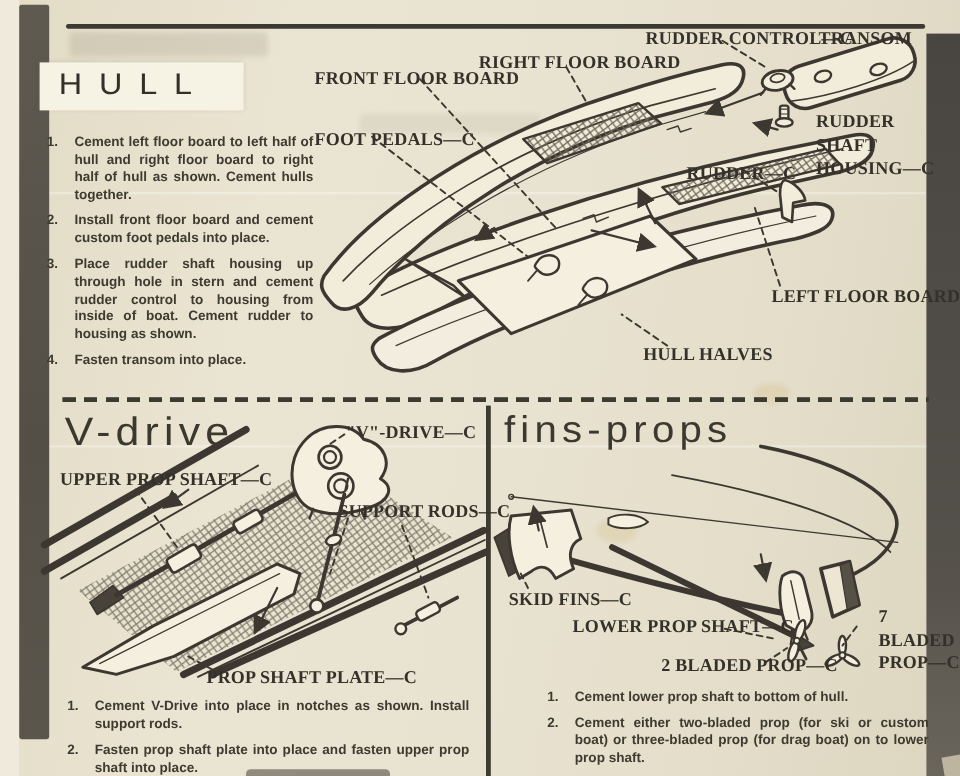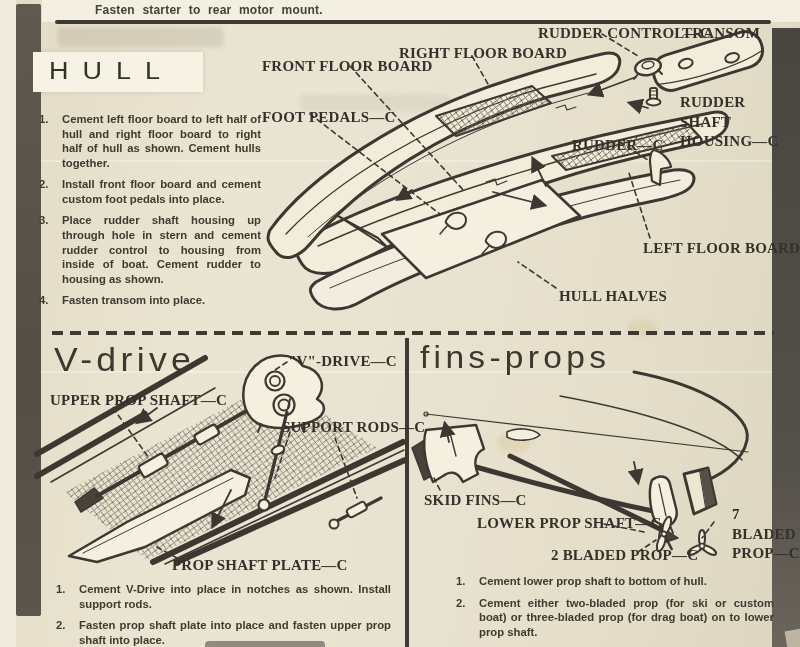--- a/index.html
+++ b/index.html
@@ -50,23 +50,20 @@
   <div class="abs ghost" style="left:58px;top:27px;width:165px;height:20px"></div>
   <div class="abs ghost" style="left:300px;top:95px;width:150px;height:16px;opacity:.6"></div>
   <div class="abs stain" style="left:628px;top:320px;width:30px;height:16px"></div>
   <div class="abs stain" style="left:497px;top:432px;width:34px;height:20px"></div>
 
   <div class="abs edge-white-left"></div>
   <div class="abs band-left"></div>
   <div class="abs band-right"></div>
   <div class="abs corner-right"></div>
 
-  <div class="abs top-strip">
-    <div class="note">Fasten starter to rear motor mount.</div>
-  </div>
   <div class="abs top-rule"></div>
   <div class="abs bottom-smudge"></div>
 
   <div class="abs hull-box">
     <div class="t">HULL</div>
   </div>
 
   <ol class="steps abs" style="left:35px;top:108px;width:222px">
     <li>Cement left floor board to left half of hull and right floor board to right half of hull as shown. Cement hulls together.</li>
     <li>Install front floor board and cement custom foot pedals into place.</li>
@@ -149,21 +146,21 @@
   </svg>
 
   <div class="lbl" style="left:262px;top:57px">FRONT FLOOR BOARD</div>
   <div class="lbl" style="left:399px;top:44px">RIGHT FLOOR BOARD</div>
   <div class="lbl" style="left:538px;top:24px">RUDDER CONTROL—C</div>
   <div class="lbl" style="left:682px;top:24px">TRANSOM</div>
   <div class="lbl" style="left:262px;top:108px">FOOT PEDALS—C</div>
   <div class="lbl wrap" style="left:660px;top:93px;width:105px">RUDDER SHAFT HOUSING—C</div>
   <div class="lbl" style="left:572px;top:136px">RUDDER—C</div>
   <div class="lbl" style="left:643px;top:239px">LEFT FLOOR BOARD</div>
-  <div class="lbl" style="left:559px;top:287px">HULL HALVES</div>
+  <div class="lbl" style="left:536px;top:287px">HULL HALVES</div>
 
   <div class="abs divider-dashed"></div>
   <div class="abs divider-vert"></div>
 
   <div class="abs sec-title" style="left:54px;top:341px;font-size:33px">V-drive</div>
 
   <svg class="diag" style="left:35px;top:350px" width="370" height="212" viewBox="0 0 370 212">
     <defs>
       <pattern id="xh2" width="7" height="7" patternUnits="userSpaceOnUse" patternTransform="rotate(8)">
         <path d="M0 7 L7 0 M0 0 L7 7" stroke="#6f6a5b" stroke-width="1" fill="none"></path>

